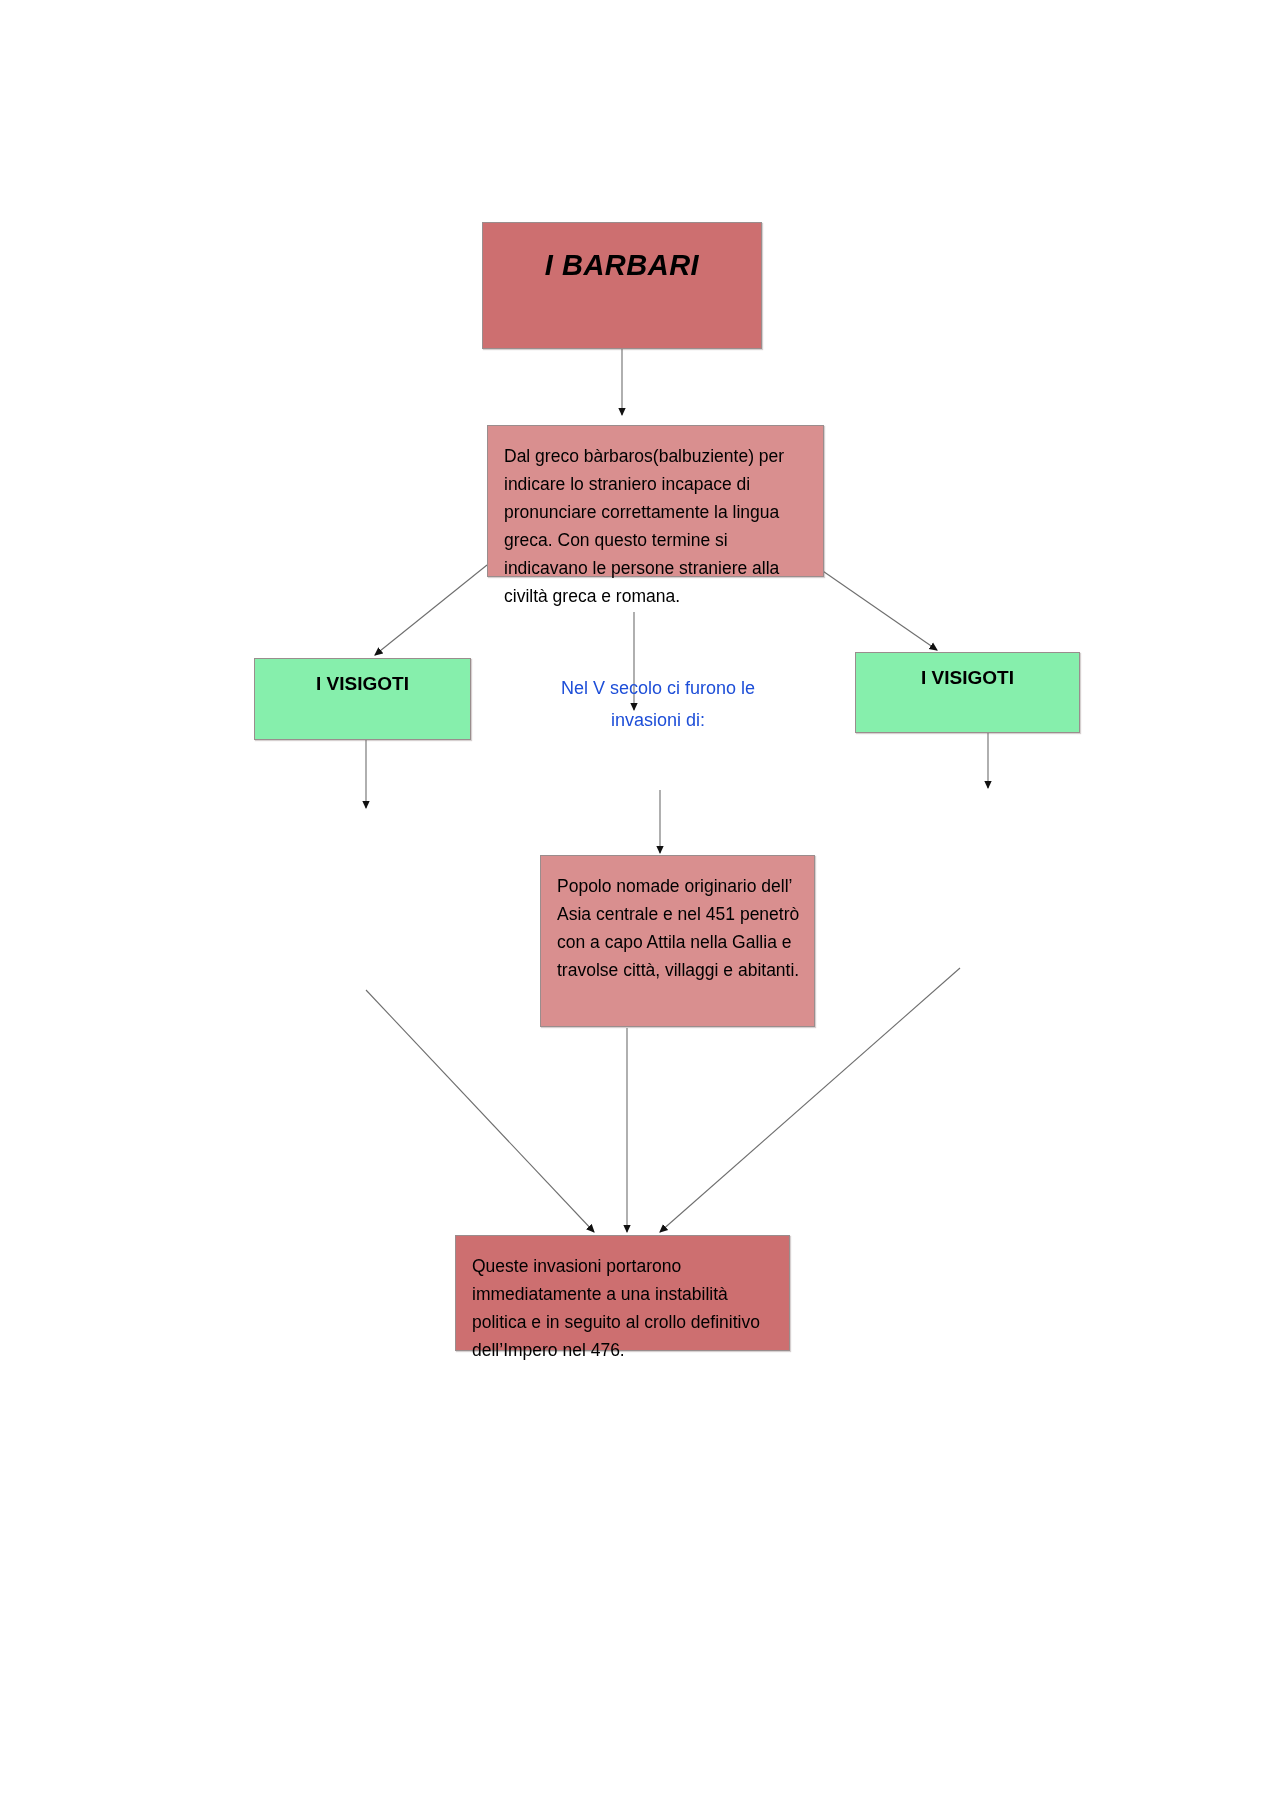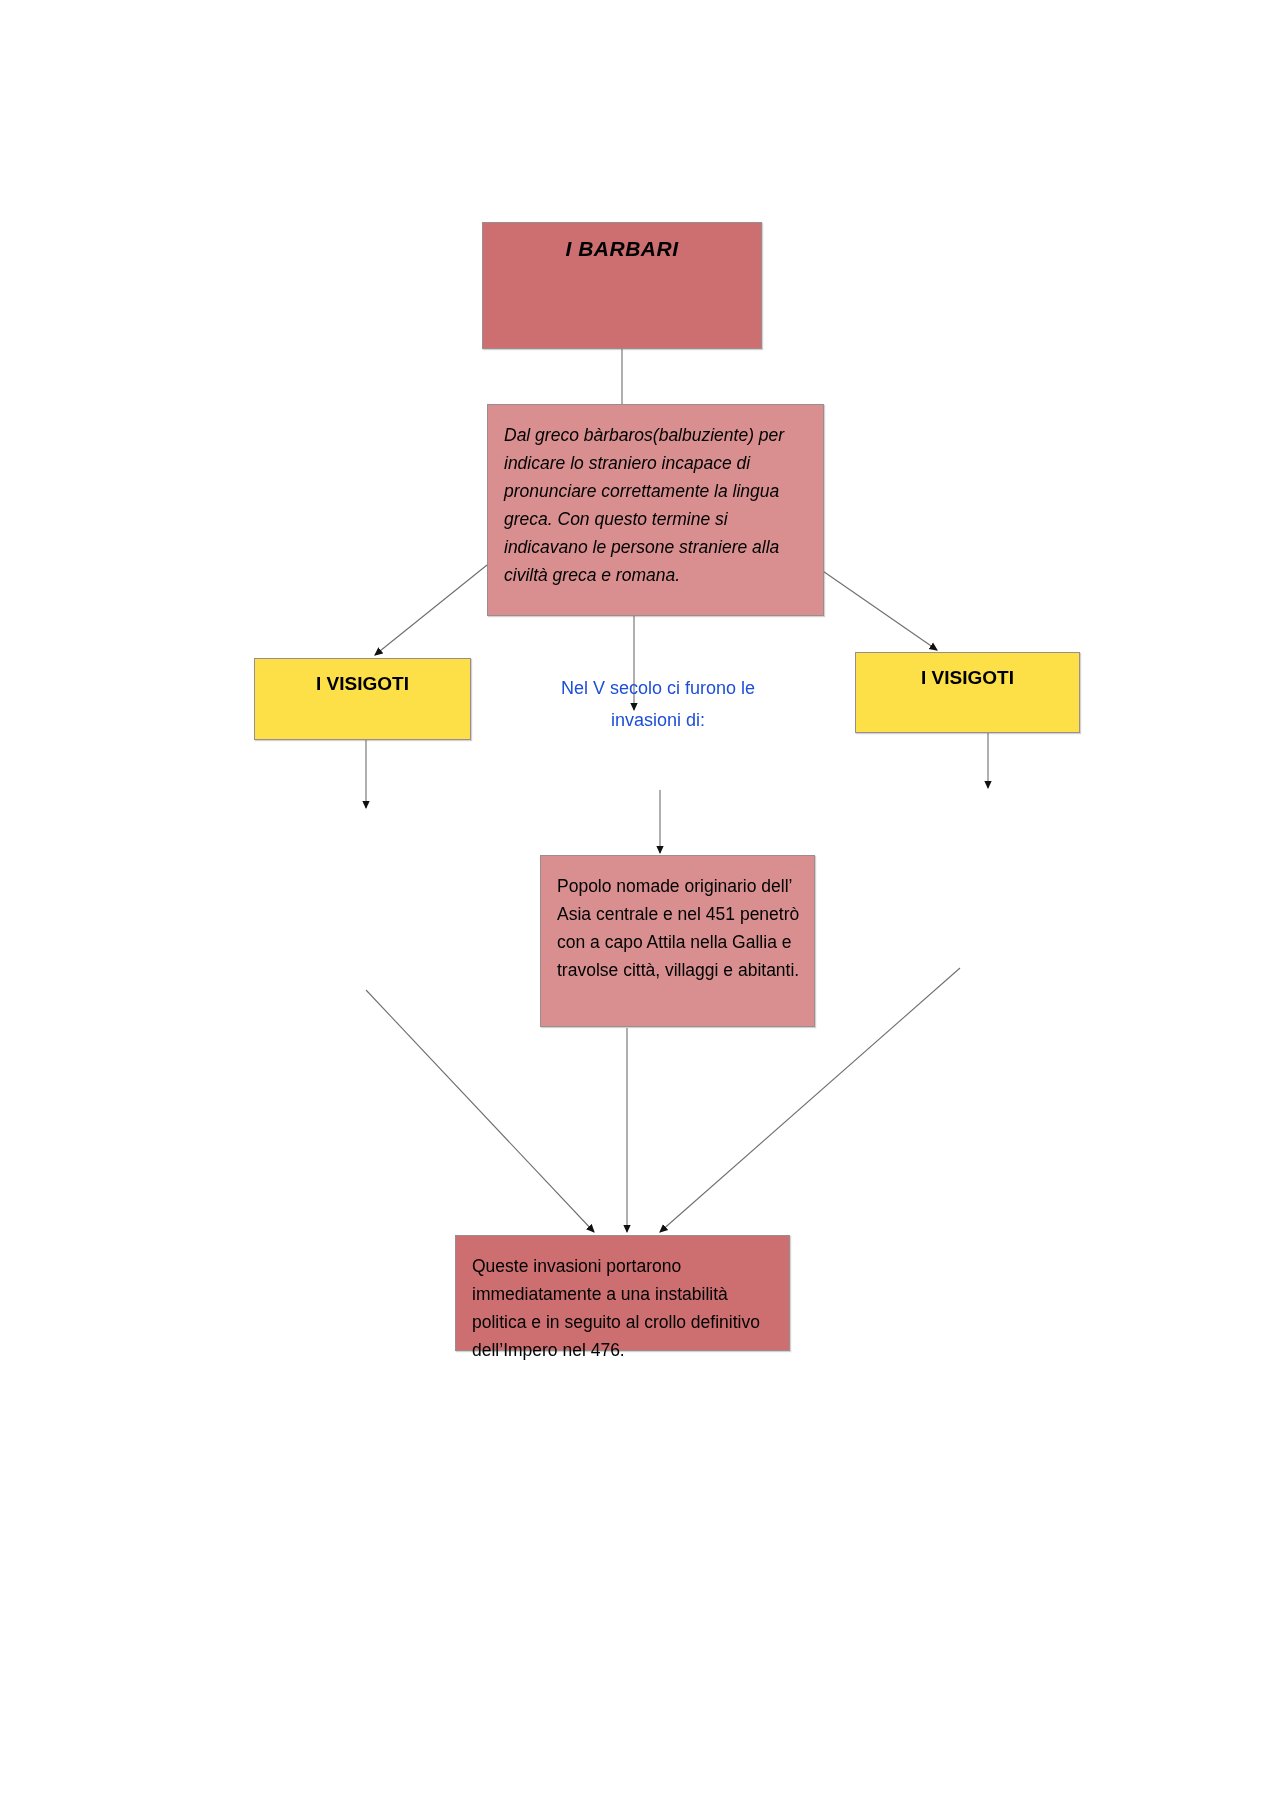--- a/index.html
+++ b/index.html
@@ -41,43 +41,43 @@
   
   .node.title {
     background: #cd6f70;
     display: flex;
     align-items: flex-start;
     justify-content: center;
   }
   .node.title .txt {
     font-weight: bold;
     font-style: italic;
-    font-size: 21px;
+    font-size: 29px;
     letter-spacing: 0.5px;
-    padding-top: 14px;
+    padding-top: 26px;
     text-align: center;
   }
 
   
   .node.dark {
     background: #d98f8f;
   }
   .node.dark .txt {
     font-size: 17.5px;
     line-height: 28px;
     padding: 16px 14px 10px 16px;
     text-align: left;
   }
   .node.dark.strong {
     background: #cd6f70;
   }
 
   
   .node.light {
-    background: #fde047;
+    background: #86efac;
     display: flex;
     align-items: flex-start;
     justify-content: center;
   }
   .node.light .txt {
     font-weight: bold;
     font-size: 19px;
     padding-top: 14px;
     text-align: center;
   }
@@ -122,21 +122,21 @@
 
     <line x1="627" y1="1028" x2="627" y2="1232" stroke="#6e6e6e" stroke-width="1.1" marker-end="url(#arrowhead)"></line>
 
     <line x1="960" y1="968" x2="660" y2="1232" stroke="#6e6e6e" stroke-width="1.1" marker-end="url(#arrowhead)"></line>
   </svg>
 
   <div class="node title" style="left:482px; top:222px; width:280px; height:127px;">
     <span class="txt">I BARBARI</span>
   </div>
 
-  <div class="node dark" style="left:487px; top:404px; width:337px; height:212px;font-style:italic;">
+  <div class="node dark" style="left:487px; top:425px; width:337px; height:152px;">
     <span class="txt">Dal greco bàrbaros(balbuziente) per indicare lo straniero incapace di pronunciare correttamente la lingua greca. Con questo termine si indicavano le persone straniere alla civiltà greca e romana.</span>
   </div>
 
   <div class="caption" style="left:523px; top:640px; width:270px;">
     <span>Nel V secolo ci furono le
 invasioni di:</span>
   </div>
 
   <div class="node light" style="left:254px; top:658px; width:217px; height:82px;">
     <span class="txt">I VISIGOTI</span>

